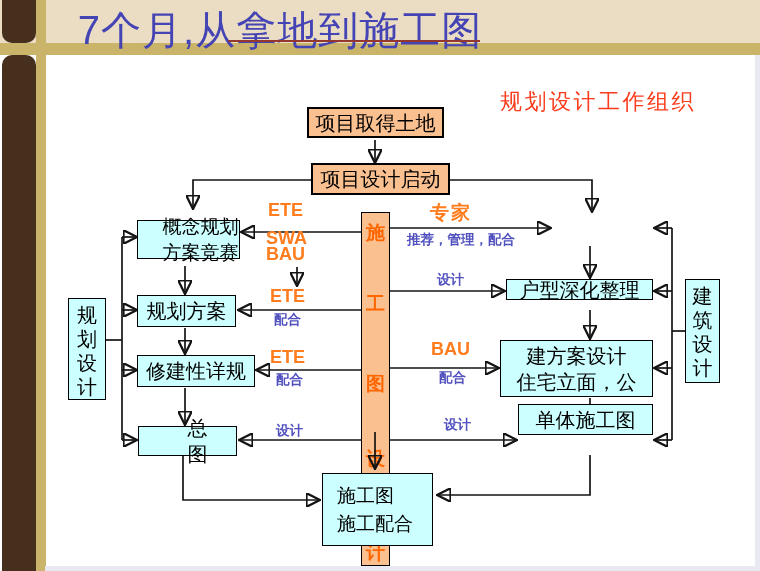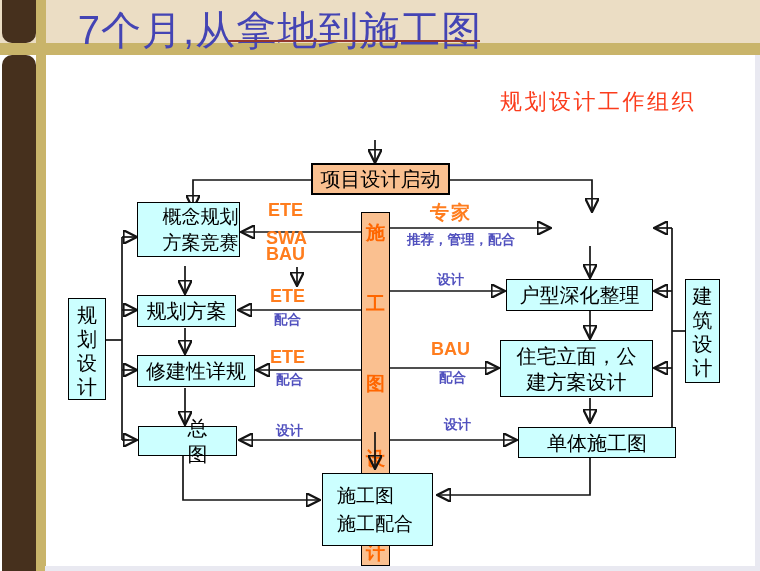--- a/index.html
+++ b/index.html
@@ -101,36 +101,37 @@
     <path d="M361 232 H 243" marker-end="url(#ah)"></path>
     <path d="M361 310 H 240" marker-end="url(#ah)"></path>
     <path d="M361 370 H 258" marker-end="url(#ah)"></path>
     <path d="M361 440 H 241" marker-end="url(#ah)"></path>
     <path d="M297 267 V 284" marker-end="url(#ah)"></path>
     <path d="M183 456 V 500 H 318" marker-end="url(#ah)"></path>
     <path d="M590 455 V 495 H 439" marker-end="url(#ah)"></path>
     <path d="M375 432 V 467" marker-end="url(#ah)"></path>
   </svg>
 
+  <div class="box orange f20" style="left:307px;top:107px;width:137px;height:31px;">项目取得土地</div>
   <div class="box orange f20" style="left:311px;top:163px;width:139px;height:32px;">项目设计启动</div>
 
-  <div class="box cyan f19" style="left:137px;top:202px;width:103px;height:55px;padding-left:24px;">
+  <div class="box cyan f19" style="left:137px;top:220px;width:103px;height:39px;padding-left:24px;">
     <span>概念规划</span>
     <span>方案竞赛</span>
   </div>
   <div class="box cyan f20" style="left:137px;top:295px;width:99px;height:32px;">规划方案</div>
   <div class="box cyan f20" style="left:137px;top:355px;width:118px;height:32px;">修建性详规</div>
   <div class="box cyan f20" style="left:138px;top:426px;width:99px;height:30px;padding-left:20px;">总　　图</div>
 
-  <div class="box cyan f20" style="left:506px;top:279px;width:147px;height:32px;">户型深化整理</div>
+  <div class="box cyan f20" style="left:506px;top:279px;width:147px;height:21px;">户型深化整理</div>
   <div class="box cyan f20" style="left:500px;top:340px;width:153px;height:57px;">
+    <span>建方案设计</span>
     <span>住宅立面，公</span>
-    <span>建方案设计</span>
   </div>
-  <div class="box cyan f20" style="left:518px;top:427px;width:158px;height:31px;">单体施工图</div>
+  <div class="box cyan f20" style="left:518px;top:404px;width:135px;height:31px;">单体施工图</div>
 
   <div class="box cyan cdbox" style="left:322px;top:473px;width:111px;height:73px;">
     <span>施工图</span>
     <span>施工配合</span>
   </div>
 
   <div class="box cyan vert" style="left:68px;top:298px;width:38px;height:102px;">规划设计</div>
   <div class="box cyan vert" style="left:685px;top:279px;width:35px;height:104px;">建筑设计</div>
 
   <div class="lbl lo" style="left:268px;top:202px;">ETE</div>

